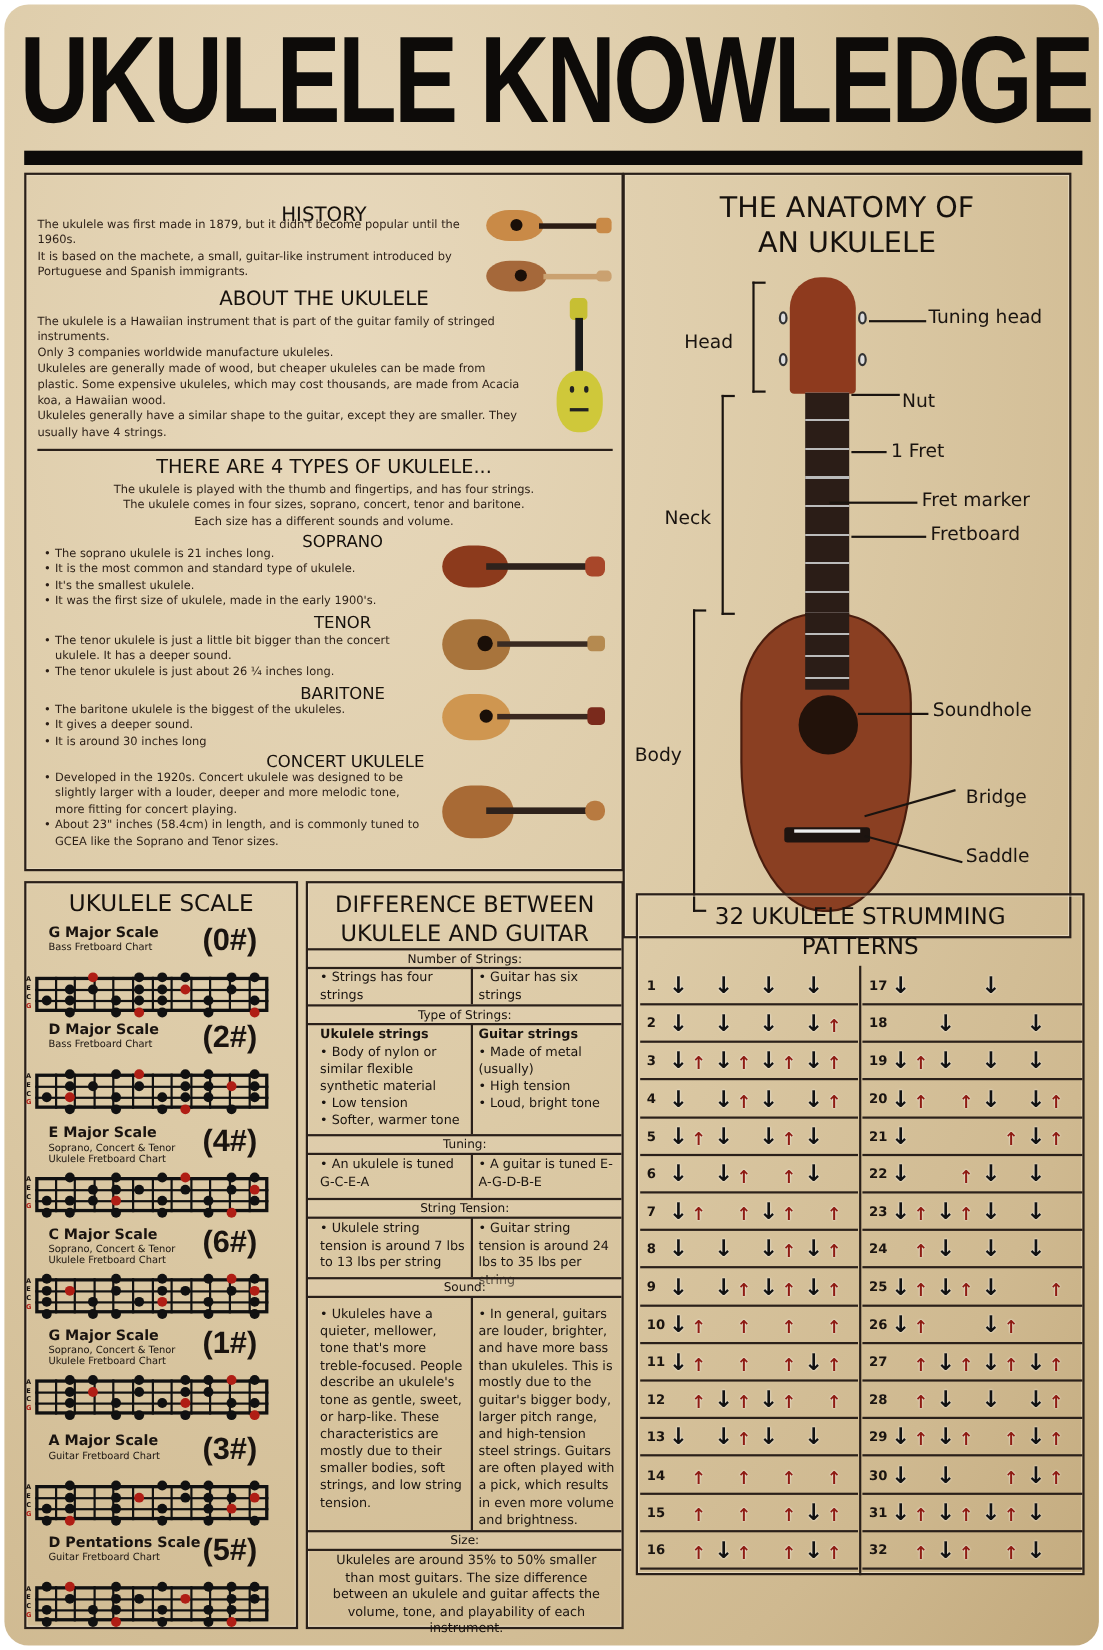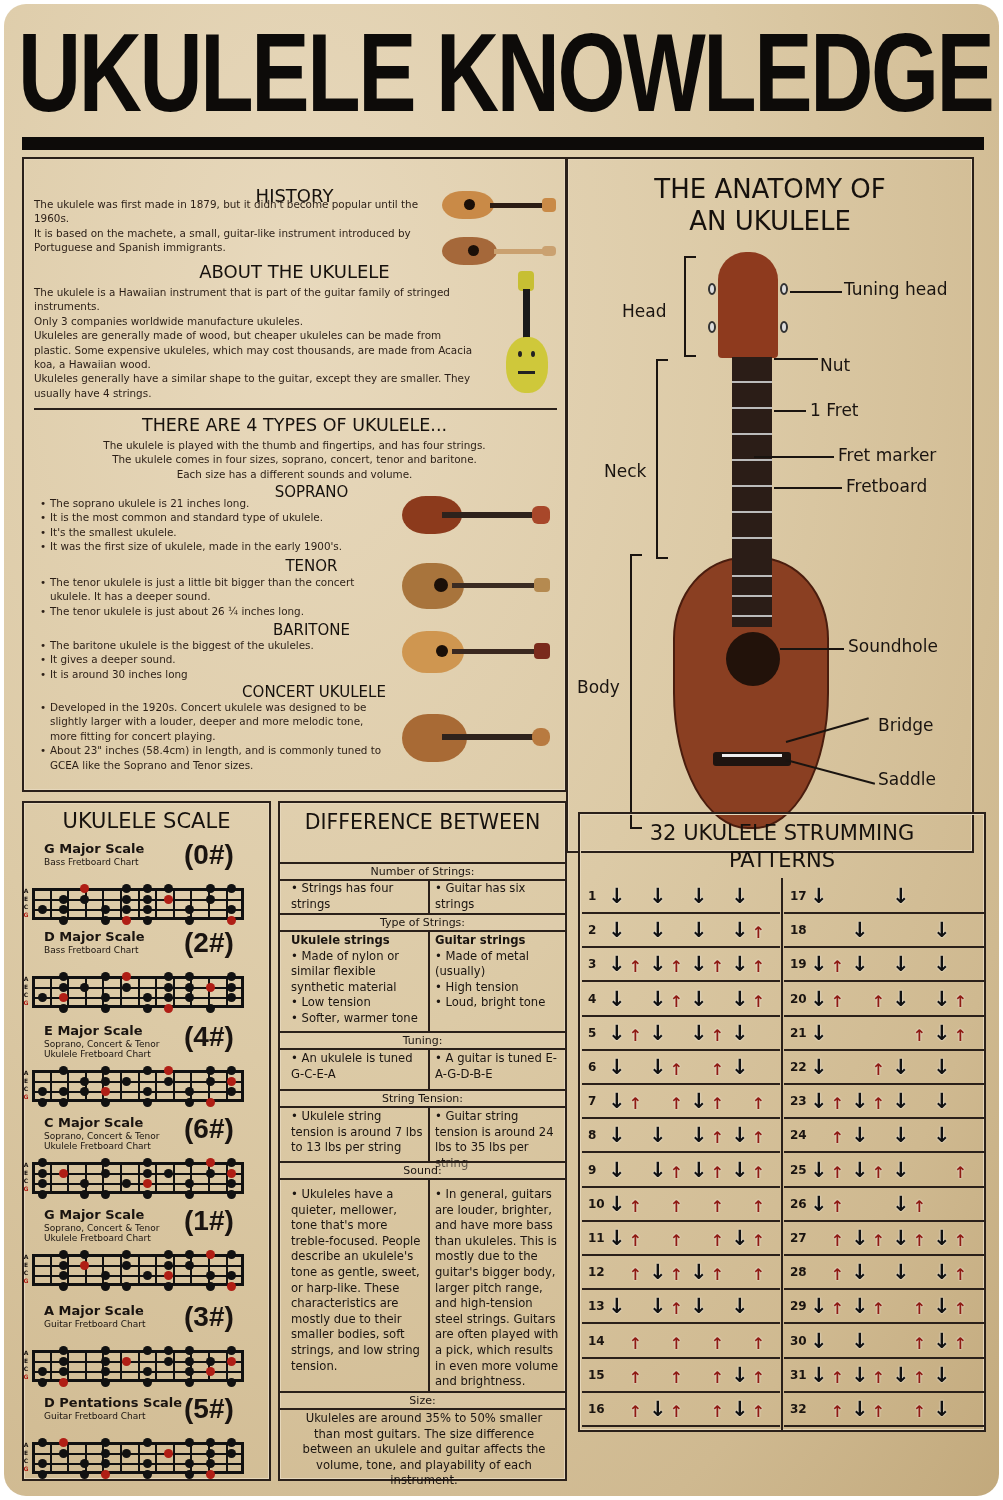--- a/index.html
+++ b/index.html
@@ -558,30 +558,31 @@
             <div class="dot" style="left:205px;top:-1px"></div>
             <div class="dot" style="left:205px;top:9.6px"></div>
           </div>
         </div>
       </div>
   </div>
 
   <div class="box box-diff">
     <div class="h" style="position:absolute;left:0;top:6px;width:100%;font-size:20.5px;line-height:26px">
       <div>DIFFERENCE BETWEEN</div>
+      <div>UKULELE AND GUITAR</div>
     </div>
     <div class="dt">
 
       <div class="cap" style="top:59px">Number of Strings:</div>
       <div class="c" style="left:6px;top:76px;width:142px">• Strings has four strings</div>
       <div class="c" style="left:150px;top:76px;width:138px">• Guitar has six strings</div>
       <div class="vl" style="left:148px;top:76px;height:34px"></div>
 
       <div class="cap" style="top:110px">Type of Strings:</div>
-      <div class="c" style="left:6px;top:128px;width:142px;white-space:pre-line"><b>Ukulele strings</b><br><span>• Made of nylon or similar flexible synthetic material
+      <div class="c" style="left:6px;top:128px;width:142px;white-space:pre-line"><b>Ukulele strings</b><br><span>• Body of nylon or similar flexible synthetic material
 • Low tension
 • Softer, warmer tone</span></div>
       <div class="c" style="left:150px;top:128px;width:138px;white-space:pre-line"><b>Guitar strings</b><br><span>• Made of metal (usually)
 • High tension
 • Loud, bright tone</span></div>
       <div class="vl" style="left:148px;top:128px;height:100px"></div>
 
       <div class="cap" style="top:228px">Tuning:</div>
       <div class="c" style="left:6px;top:246px;width:142px">• An ukulele is tuned G-C-E-A</div>
       <div class="c" style="left:150px;top:246px;width:138px">• A guitar is tuned E-A-G-D-B-E</div>

